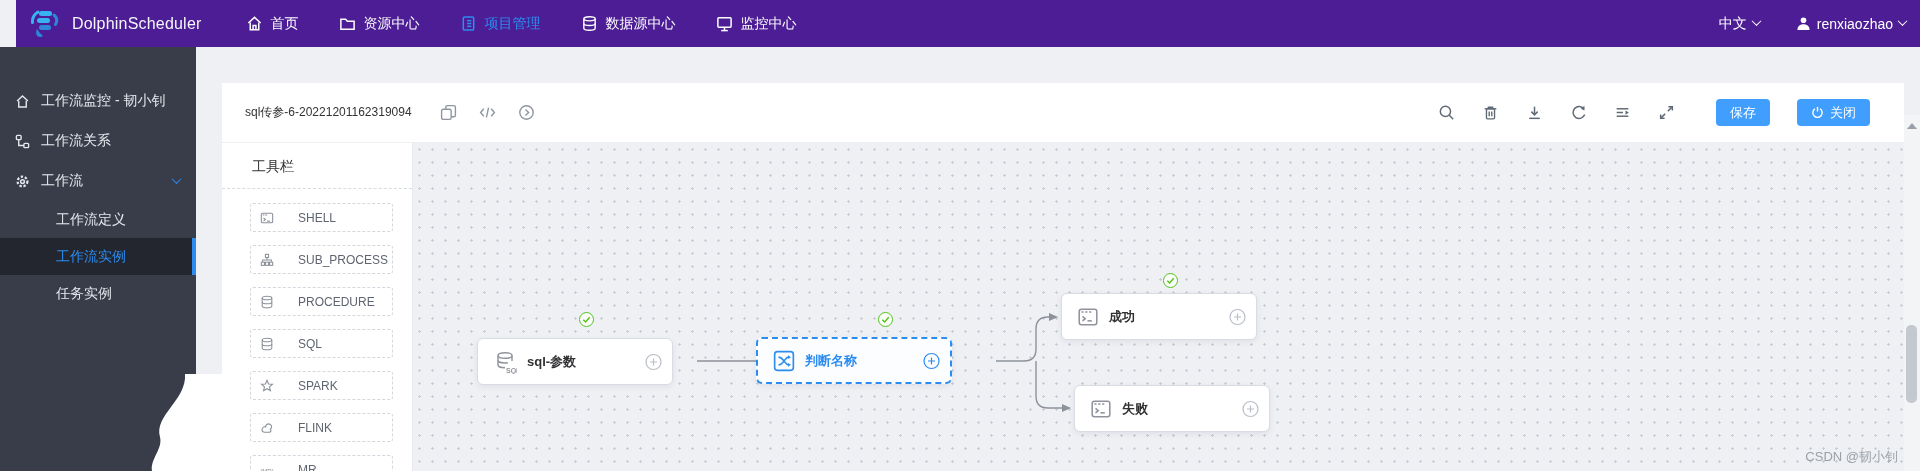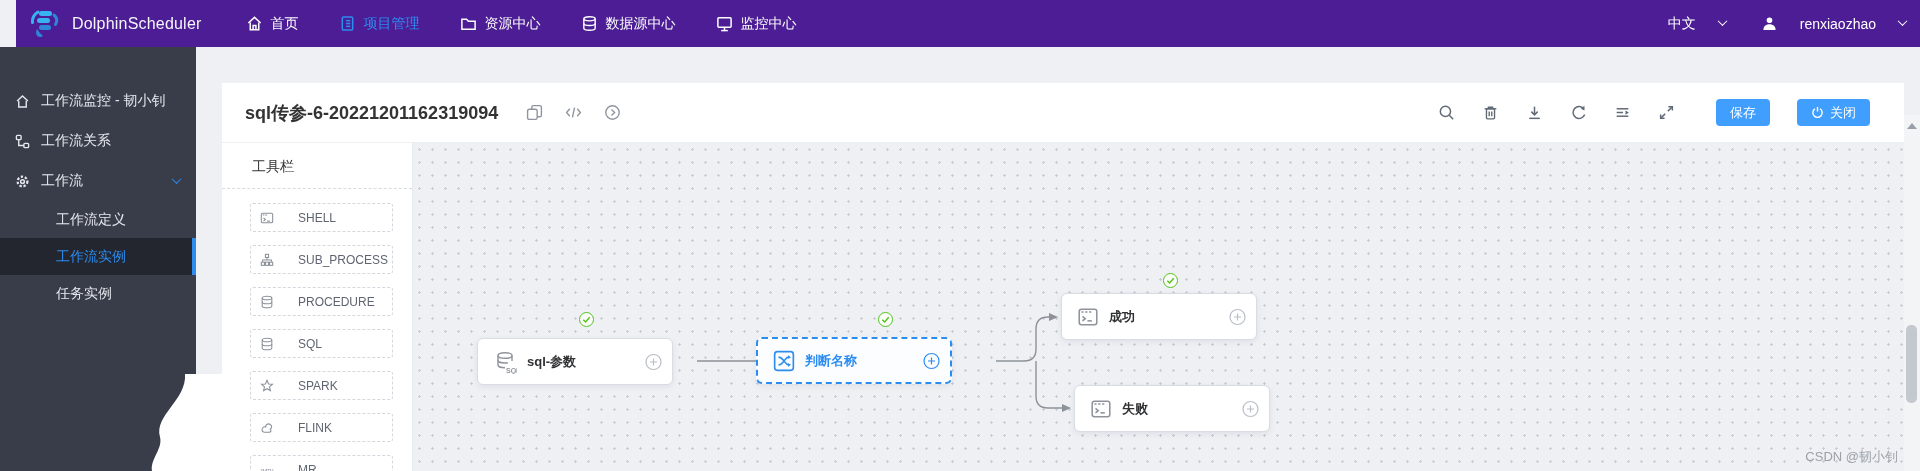--- a/index.html
+++ b/index.html
@@ -8,37 +8,37 @@
 
   
   .navbar{position:absolute;left:0;top:0;width:1920px;height:47px;background:#4c1d95;
     display:flex;align-items:center;color:#fff;z-index:10;margin-left:16px;}
   .brand-area{display:flex;align-items:center;gap:10px;padding-left:14px;cursor:pointer;}
   .brand{font-size:16px;color:#f4f6fa;letter-spacing:.2px;}
   .nav-menu{display:flex;margin-left:24px;height:47px;}
   .nav-item{display:flex;align-items:center;gap:8px;padding:0 20px;font-size:14px;color:#fdfdfd;cursor:pointer;}
   .nav-item.active{color:#2d8cf0;}
   .nav-right{margin-left:auto;display:flex;align-items:center;gap:36px;padding-right:30px;font-size:14px;}
-  .nav-drop{display:flex;align-items:center;gap:23px;cursor:pointer;}
+  .nav-drop{display:flex;align-items:center;gap:6px;cursor:pointer;}
   .chev{width:7px;height:7px;border-right:1.6px solid currentColor;border-bottom:1.6px solid currentColor;
     transform:rotate(45deg) translate(-1px,-1px);display:inline-block;margin-top:-2px;}
 
   
   .sidebar{position:absolute;left:0;top:47px;width:196px;height:424px;background:#393d49;color:#e4e7ee;z-index:5;}
   .side-list{padding-top:34px;}
   .side-item{height:40px;display:flex;align-items:center;gap:11px;padding-left:15px;font-size:14px;cursor:pointer;position:relative;}
   .side-item .chev{position:absolute;right:16px;color:#2d8cf0;}
   .side-sub{height:37px;display:flex;align-items:center;padding-left:56px;font-size:14px;cursor:pointer;position:relative;}
   .side-sub.active{background:#23262e;color:#2d8cf0;border-right:4px solid #2d8cf0;}
   .side-curve{position:absolute;left:146px;top:327px;width:76px;height:97px;}
 
   
   .main-header{position:absolute;left:222px;top:83px;width:1682px;height:60px;background:#fff;
     border-bottom:1px solid #edf0f3;display:flex;align-items:center;padding:0 34px 0 23px;z-index:3;}
-  .dag-title{font-size:18px;font-weight:bold;color:#333;}
+  .dag-title{font-size:12px;font-weight:normal;color:#333;}
   .title-icons{display:flex;align-items:center;gap:22px;margin-left:28px;color:#8f959e;}
   .title-icons .hicon{cursor:pointer;display:flex;}
   .header-right{margin-left:auto;display:flex;align-items:center;gap:27px;color:#606a76;}
   .hicon{cursor:pointer;display:flex;}
   .btn{height:27px;border:none;border-radius:4px;background:#409eff;color:#fff;font-size:13px;
     display:flex;align-items:center;gap:6px;padding:0 14px;cursor:pointer;font-family:inherit;}
   .btn.save{margin-left:14px;}
 
   
   .toolbox{position:absolute;left:222px;top:143px;width:191px;height:328px;background:#fff;
@@ -91,41 +91,41 @@
     <div class="nav-item">
       <span style="display:flex;">
         <svg width="17" height="17" viewBox="0 0 18 18" fill="none" stroke="currentColor" stroke-width="1.6">
           <path d="M2.5,8.5 L9,2.5 L15.5,8.5"></path>
             <path d="M4.5,8 V15.5 H13.5 V8"></path>
             <path d="M7.5,15.5 V11 h3 v4.5"></path>
         </svg>
       </span>
       <span>首页</span>
     </div>
+    <div class="nav-item">
+      <span style="display:flex;">
+        <svg width="17" height="17" viewBox="0 0 18 18" fill="none" stroke="currentColor" stroke-width="1.6">
+          <path d="M2,4.5 h5 l1.8,2 H16 V15 H2 Z"></path>
+        </svg>
+      </span>
+      <span>资源中心</span>
+    </div>
     <div class="nav-item active">
       <span style="display:flex;">
         <svg width="17" height="17" viewBox="0 0 18 18" fill="none" stroke="currentColor" stroke-width="1.6">
           <rect x="3.5" y="2" width="11" height="14" rx="1.5"></rect>
             <path d="M7.5,6 H12"></path>
             <path d="M7.5,9 H12"></path>
             <path d="M7.5,12 H12"></path>
             <path d="M6,6 h.01"></path>
             <path d="M6,9 h.01"></path>
             <path d="M6,12 h.01"></path>
         </svg>
       </span>
       <span>项目管理</span>
-    </div>
-    <div class="nav-item">
-      <span style="display:flex;">
-        <svg width="17" height="17" viewBox="0 0 18 18" fill="none" stroke="currentColor" stroke-width="1.6">
-          <path d="M2,4.5 h5 l1.8,2 H16 V15 H2 Z"></path>
-        </svg>
-      </span>
-      <span>资源中心</span>
     </div>
     <div class="nav-item">
       <span style="display:flex;">
         <svg width="17" height="17" viewBox="0 0 18 18" fill="none" stroke="currentColor" stroke-width="1.5">
           <ellipse cx="9" cy="4" rx="6" ry="2.2"></ellipse>
             <path d="M3,4 V14 c0,1.2 2.7,2.2 6,2.2 s6,-1 6,-2.2 V4"></path>
           <path d="M3,9 c0,1.2 2.7,2.2 6,2.2 s6,-1 6,-2.2"></path>
         </svg>
       </span>
       <span>数据源中心</span>

